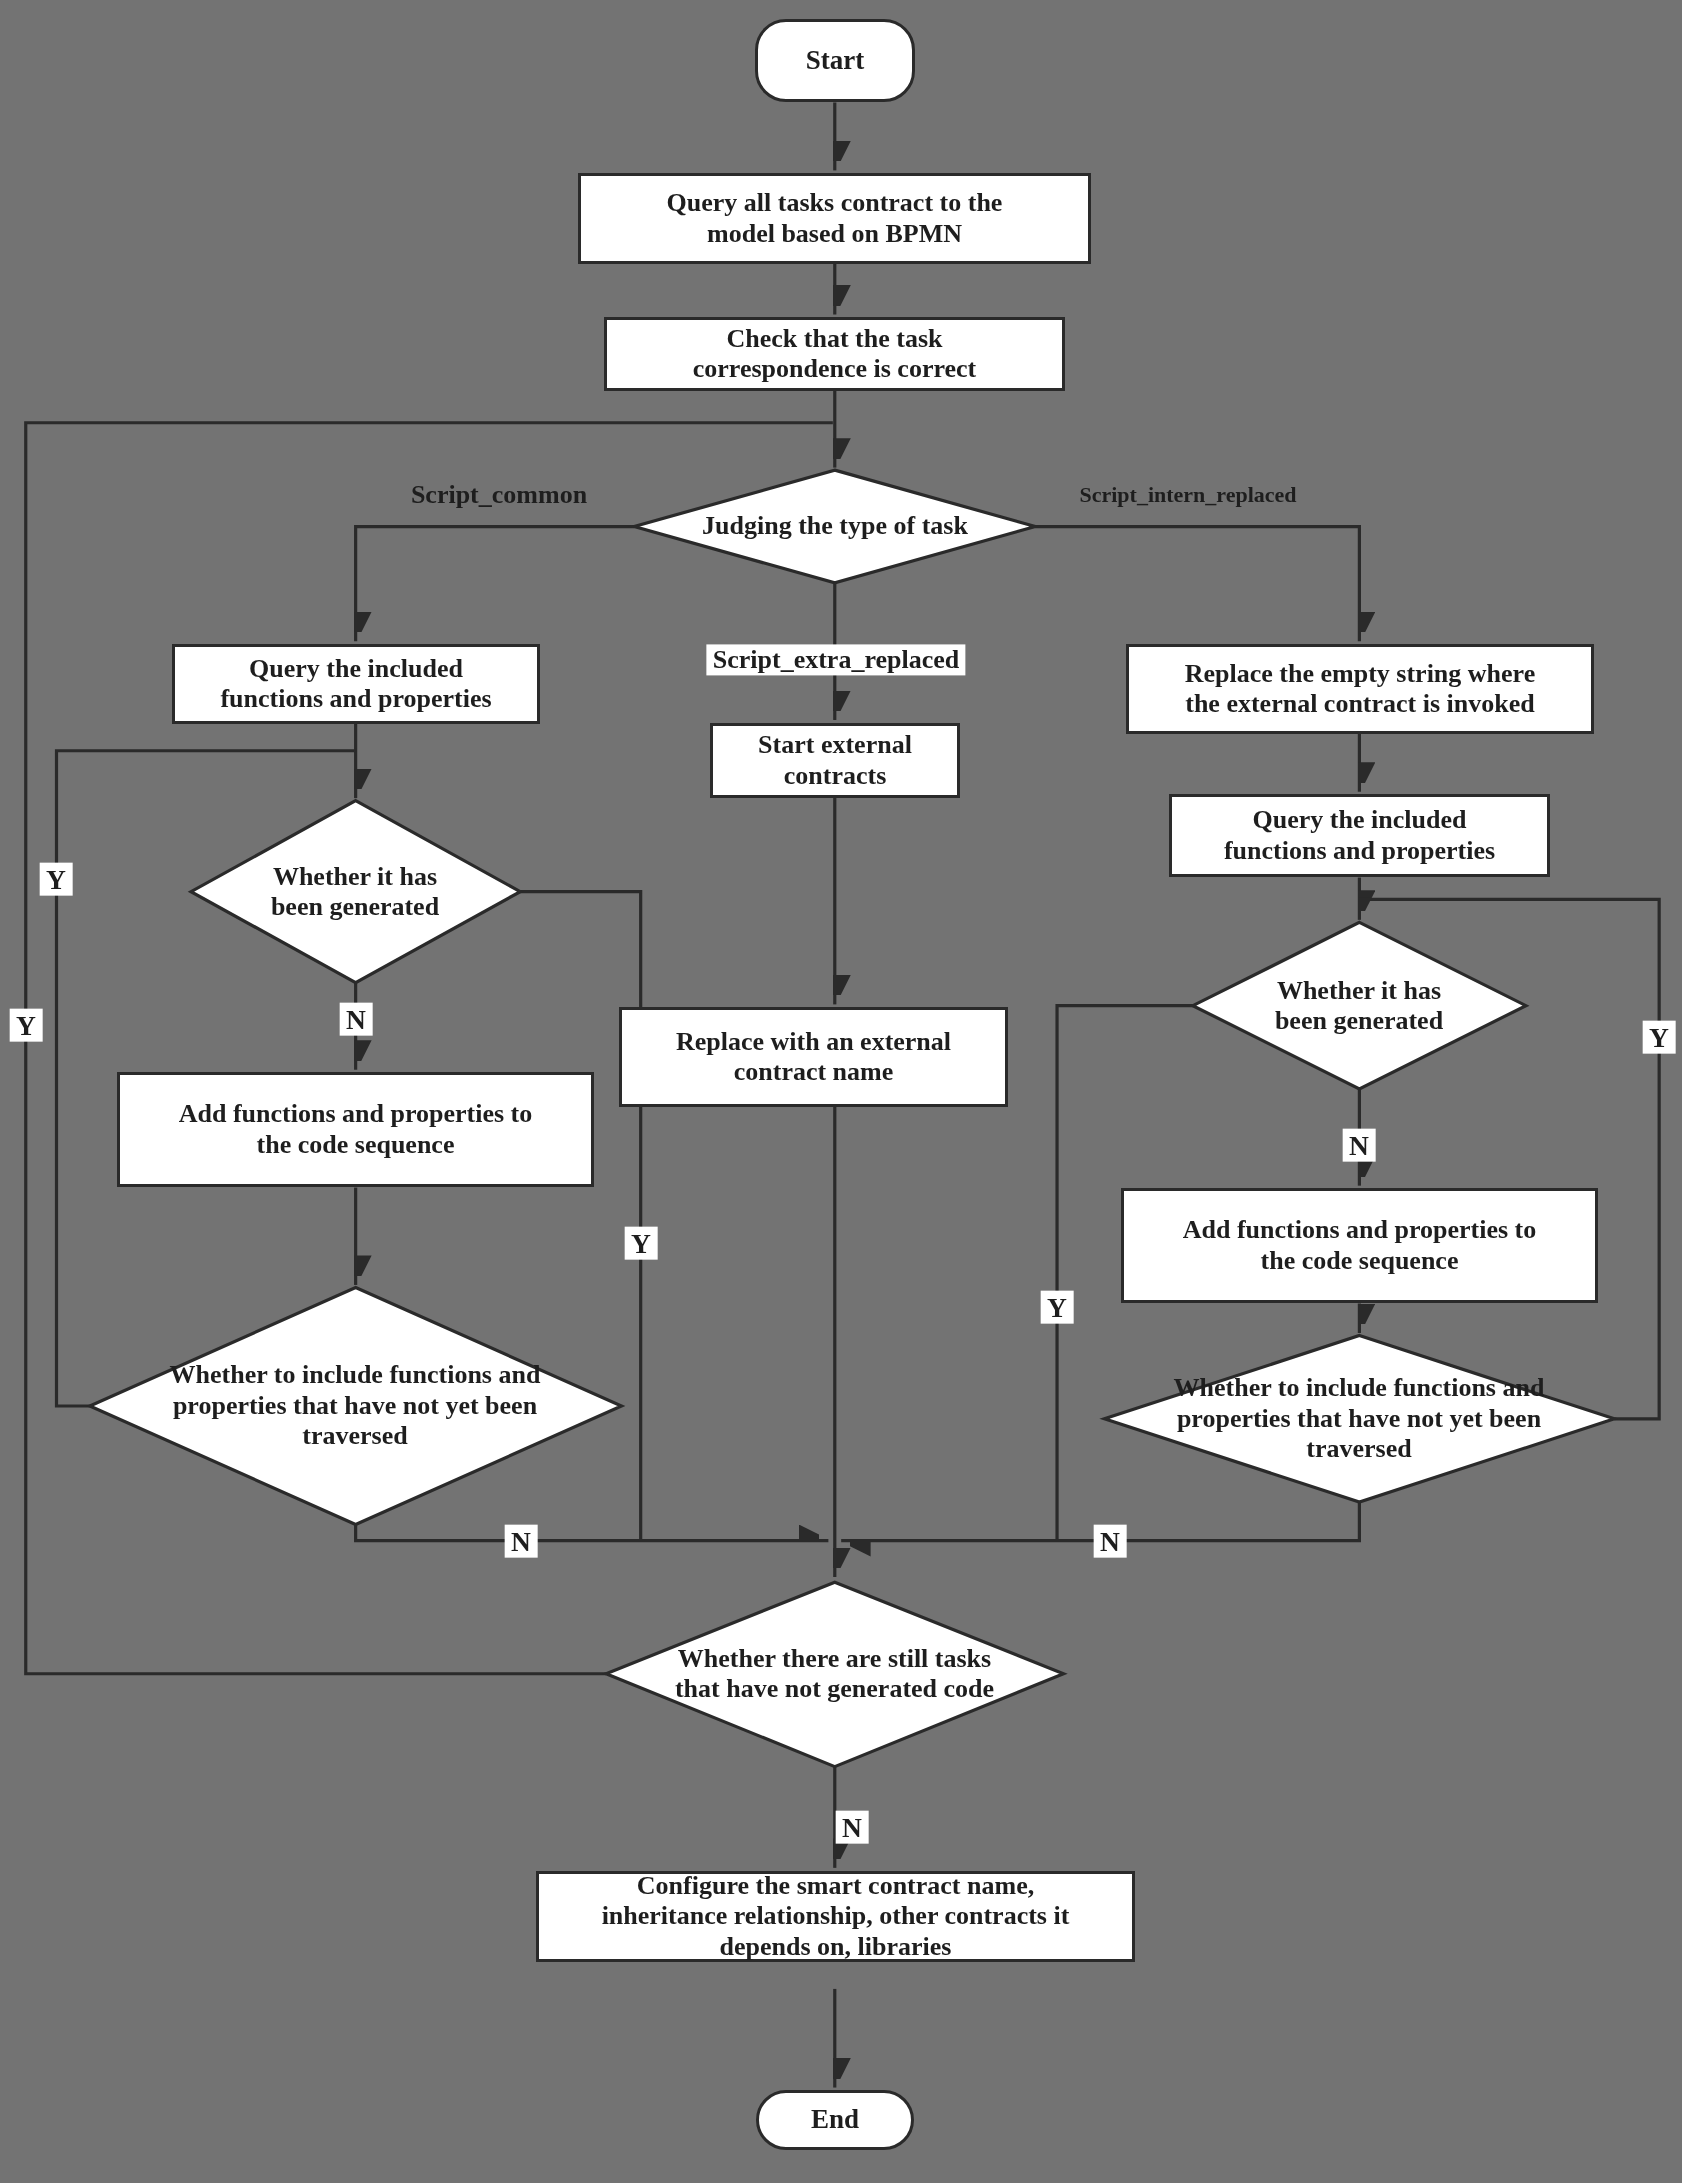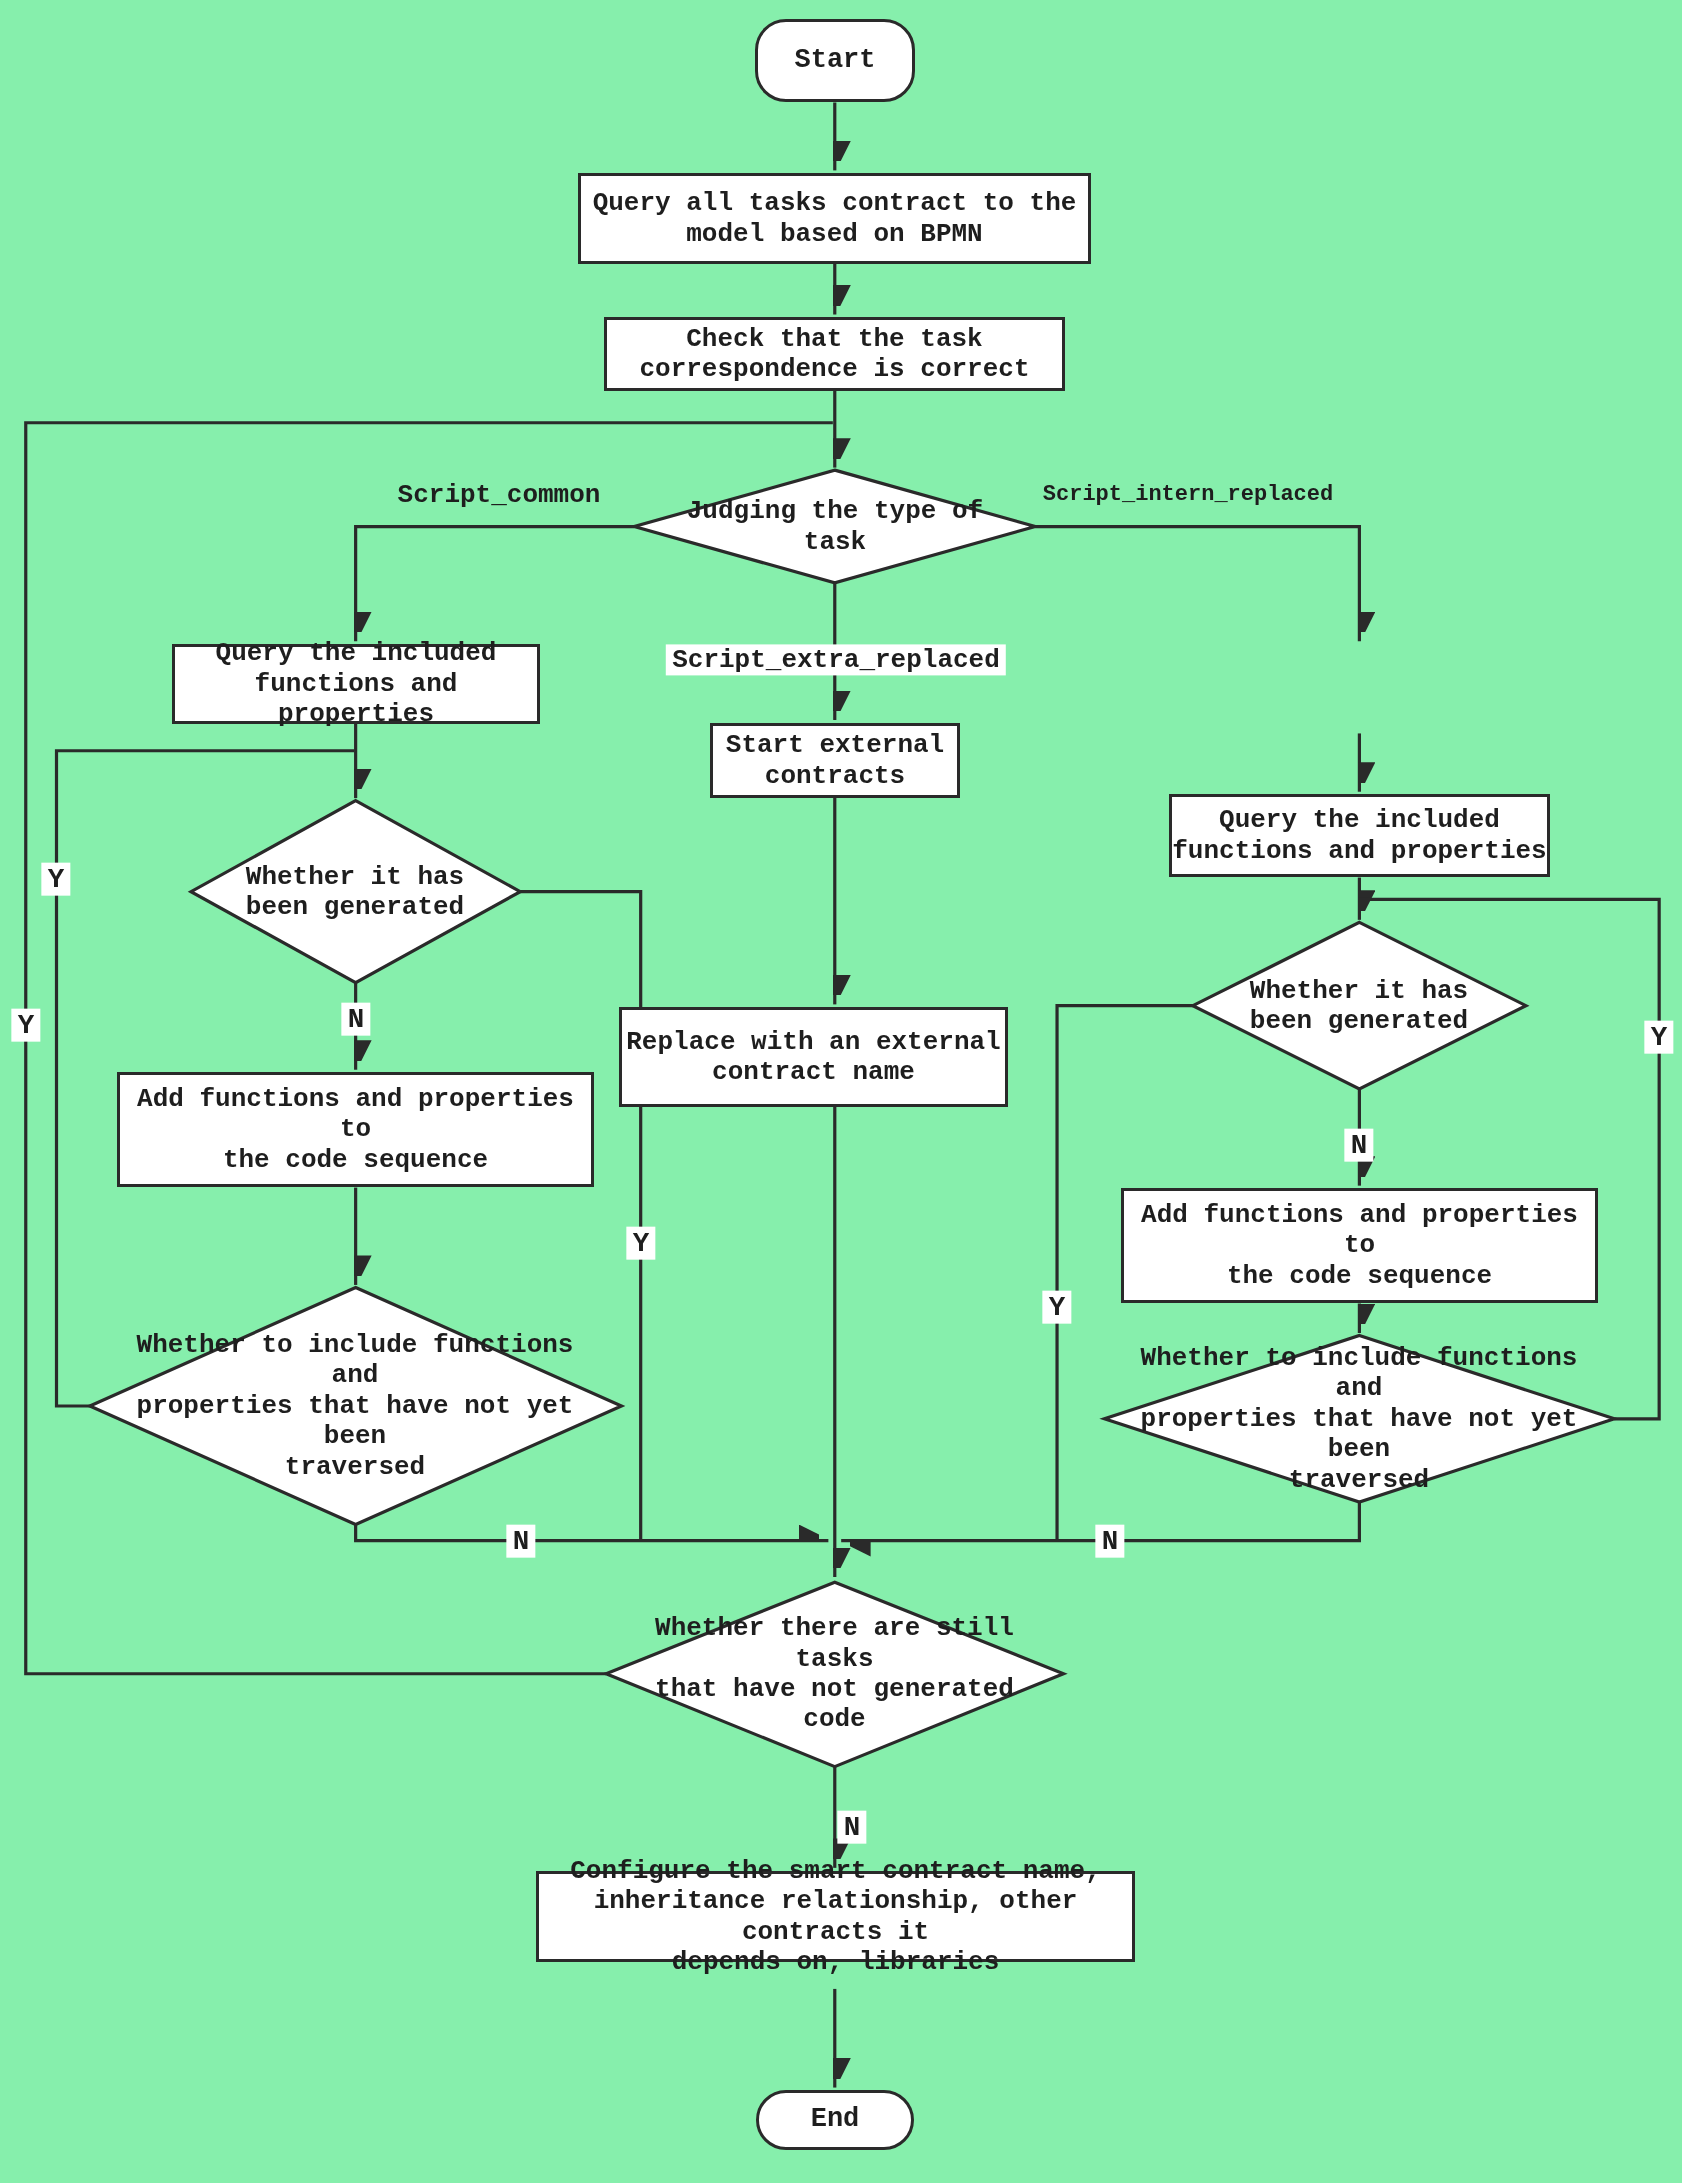--- a/index.html
+++ b/index.html
@@ -1,20 +1,20 @@
 <!DOCTYPE html>
 <html style="font-size:10.3px"><head>
 <meta charset="utf-8">
 <style>
   html,body{margin:0;padding:0;background:#ffffff;}
   #canvas{
     position:relative;
     width:1683px;height:2183px;
-    background:#86efac;
-    font-family:Liberation Mono, monospace;
+    background:#737373;
+    font-family:Liberation Serif, serif;
     color:#1e1e1e;
   }
   #wires{position:absolute;left:0;top:0;width:1683px;height:2183px;}
   .node{
     position:absolute;
     display:flex;align-items:center;justify-content:center;
     text-align:center;
     font-weight:bold;
     font-size:26px;line-height:1.17;
     white-space:pre-line;
@@ -123,20 +123,22 @@
   <div class="node dtext" style="left:131px;top:1359px;width:448px;height:94px;">Whether to include functions and
 properties that have not yet been
 traversed</div>
 
   <div class="node proc" style="left:710px;top:723px;width:250px;height:75px;">Start external
 contracts</div>
 
   <div class="node proc" style="left:619px;top:1007px;width:389px;height:100px;">Replace with an external
 contract name</div>
 
+  <div class="node proc" style="left:1126px;top:644px;width:468px;height:90px;">Replace the empty string where
+the external contract is invoked</div>
 
   <div class="node proc" style="left:1169px;top:794px;width:381px;height:83px;">Query the included
 functions and properties</div>
 
   <div class="node dtext" style="left:1231px;top:961px;width:256px;height:90px;">Whether it has
 been generated</div>
 
   <div class="node proc" style="left:1121px;top:1188px;width:477px;height:115px;">Add functions and properties to
 the code sequence</div>
 

